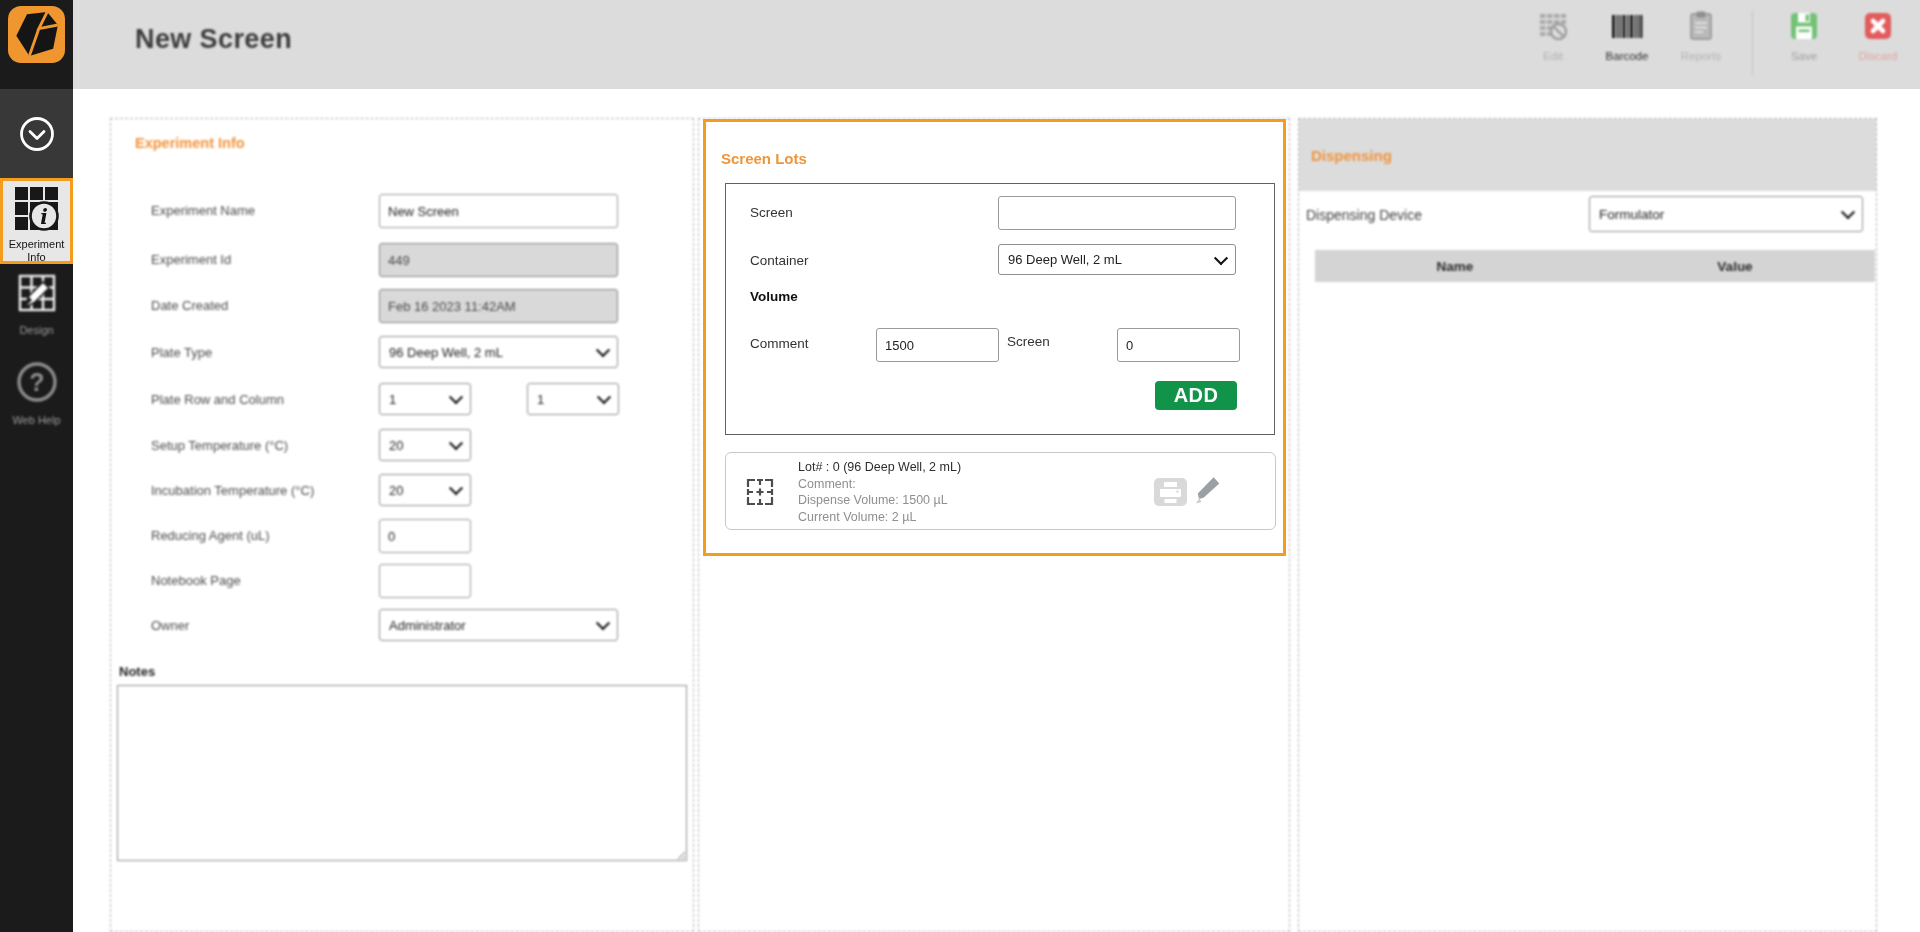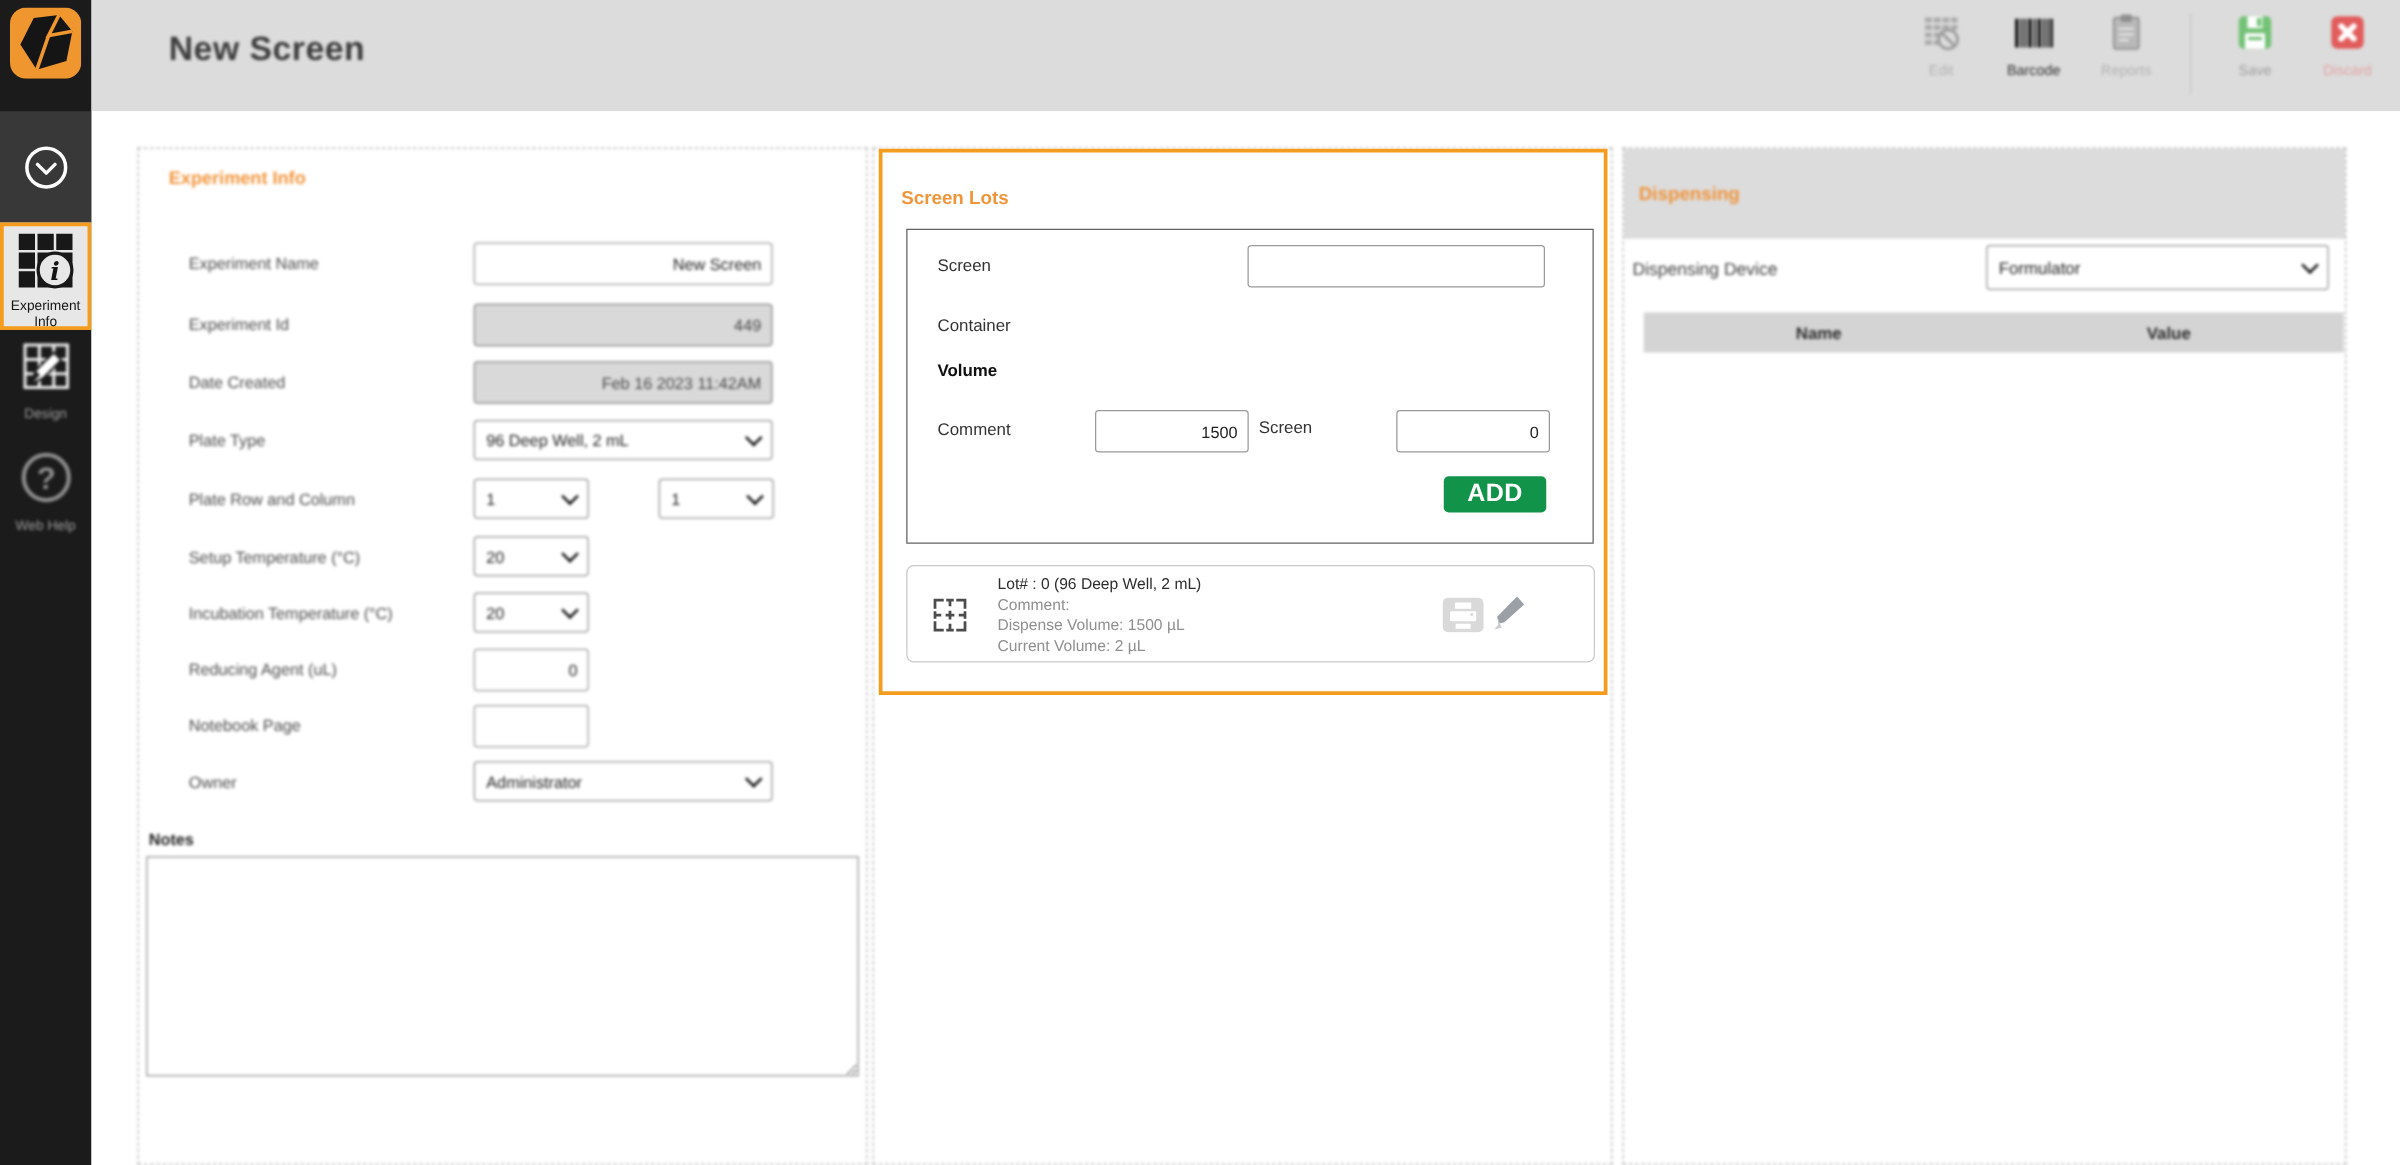--- a/index.html
+++ b/index.html
@@ -37,21 +37,21 @@
   #mid-col{left:625px;top:29px;width:592px;height:814px;}
   #panel-disp{left:1225px;top:29px;width:579px;height:814px;}
   #screenlots{position:absolute;left:630px;top:30px;width:583px;height:437px;background:#fff;
               border:3px solid #f39c1e;box-sizing:border-box;}
 
   .panel-title{position:absolute;left:24px;top:16px;font-size:14.5px;font-weight:bold;color:#f0943a;}
 
   
   .flabel{position:absolute;left:40px;font-size:13px;color:#4c4c4c;}
   .inp{position:absolute;height:34px;border:1px solid #9a9a9a;border-radius:3px;background:#fff;
-       font-family:"Liberation Sans",sans-serif;font-size:13px;color:#222;padding:16px 8px;box-sizing:border-box;outline:none;text-align:right;}
+       font-family:"Liberation Sans",sans-serif;font-size:13px;color:#222;padding:16px 8px;box-sizing:border-box;outline:none;}
   .inp:disabled{background:#d9d9d9;border-color:#858585;color:#4a4a4a;}
   .sel{position:absolute;height:32px;border:1px solid #8f8f8f;border-radius:3px;background:#fff;
        box-sizing:border-box;display:flex;align-items:center;padding:0 26px 0 9px;font-size:13px;
        color:#222;cursor:pointer;}
   .sel .chev{position:absolute;right:9px;top:50%;width:8px;height:8px;border-right:2.2px solid #111;
        border-bottom:2.2px solid #111;transform:translateY(-68%) rotate(45deg);}
   .notes-label{position:absolute;left:8px;top:545px;font-size:13px;font-weight:bold;color:#1e1e1e;}
   .notes-area{position:absolute;left:6px;top:566px;width:570px;height:176px;border:1px solid #8f8f8f;
        background:#fff;box-sizing:border-box;resize:both;font-family:"Liberation Sans",sans-serif;outline:none;}
 
@@ -235,20 +235,24 @@
     <div class="panel blurred" id="mid-col"></div>
 
     <div id="screenlots">
       <div class="sl-title">Screen Lots</div>
 
       <div class="sl-box">
         <span class="sl-label" style="left:24px;top:21px">Screen</span>
         <input class="inp" style="left: 272px; top: 12px; width: 238px;" value="">
 
         <span class="sl-label" style="left:24px;top:69px">Container</span>
+        <div class="sel" style="left:272px;top:60px;width:238px;height:31px">
+          <span>96 Deep Well, 2 mL</span>
+          <span class="chev"></span>
+        </div>
 
         <span class="sl-bold" style="left:24px;top:105px">Volume</span>
 
         <span class="sl-label" style="left:24px;top:152px">Comment</span>
         <input class="inp" style="left: 150px; top: 144px; width: 123px; height: 33px;" value="1500">
 
         <span class="sl-label" style="left:281px;top:150px">Screen</span>
         <input class="inp" style="left: 391px; top: 144px; width: 123px; height: 33px;" value="0">
 
         <button class="add-btn">ADD</button>

